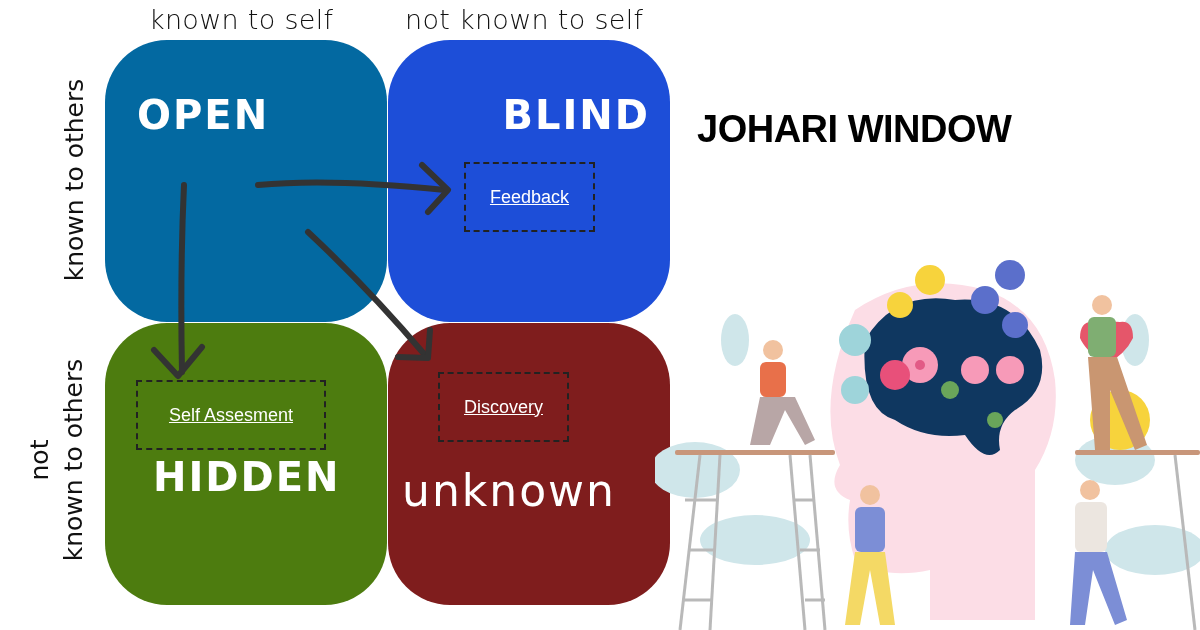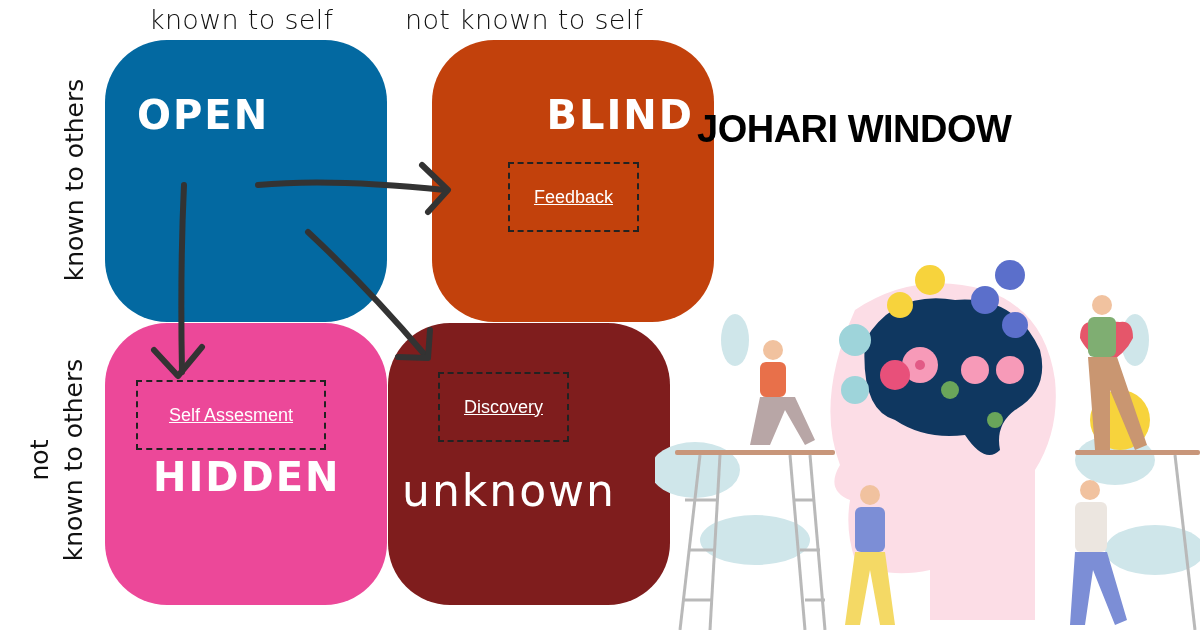--- a/index.html
+++ b/index.html
@@ -1,22 +1,22 @@
 <!DOCTYPE html>
 <html><head>
 <meta charset="utf-8">
 <style>
   html,body{margin:0;padding:0;}
   body{width:1200px;height:630px;background:#ffffff;position:relative;overflow:hidden;font-family:"DejaVu Sans",sans-serif;}
   .axis-top{position:absolute;top:4px;font-size:27px;color:#111;font-family:"DejaVu Sans",sans-serif;font-weight:300;letter-spacing:0.3px;}
   .axis-left{position:absolute;font-size:25px;color:#111;transform-origin:left top;transform:rotate(-90deg);white-space:nowrap;text-align:center;line-height:30px;}
   .quad{position:absolute;width:282px;height:282px;border-radius:62px;}
   .q-open{left:105px;top:40px;background:#0369a1;}
-  .q-blind{left:388px;top:40px;background:#c2410c;margin-left:44px;}
-  .q-hidden{left:105px;top:323px;background:#ec4899;}
+  .q-blind{left:388px;top:40px;background:#1d4ed8;}
+  .q-hidden{left:105px;top:323px;background:#4d7c0f;}
   .q-unknown{left:388px;top:323px;background:#7f1d1d;}
   .qlabel{position:absolute;color:#fff;font-weight:bold;font-size:40px;letter-spacing:2px;font-family:"DejaVu Sans",sans-serif;}
   .dash{position:absolute;border:2px dashed #222;color:#fff;font-size:18px;display:flex;align-items:center;justify-content:center;box-sizing:border-box;font-family:"Liberation Sans",sans-serif;text-decoration:underline;}
   .title{position:absolute;left:697px;top:108px;font-size:38px;font-weight:bold;color:#000;font-family:"Liberation Sans",sans-serif;letter-spacing:-0.5px;}
   svg.arrows{position:absolute;left:0;top:0;pointer-events:none;}
   svg.illus{position:absolute;left:655px;top:250px;}
 </style>
 </head>
 <body>
 

